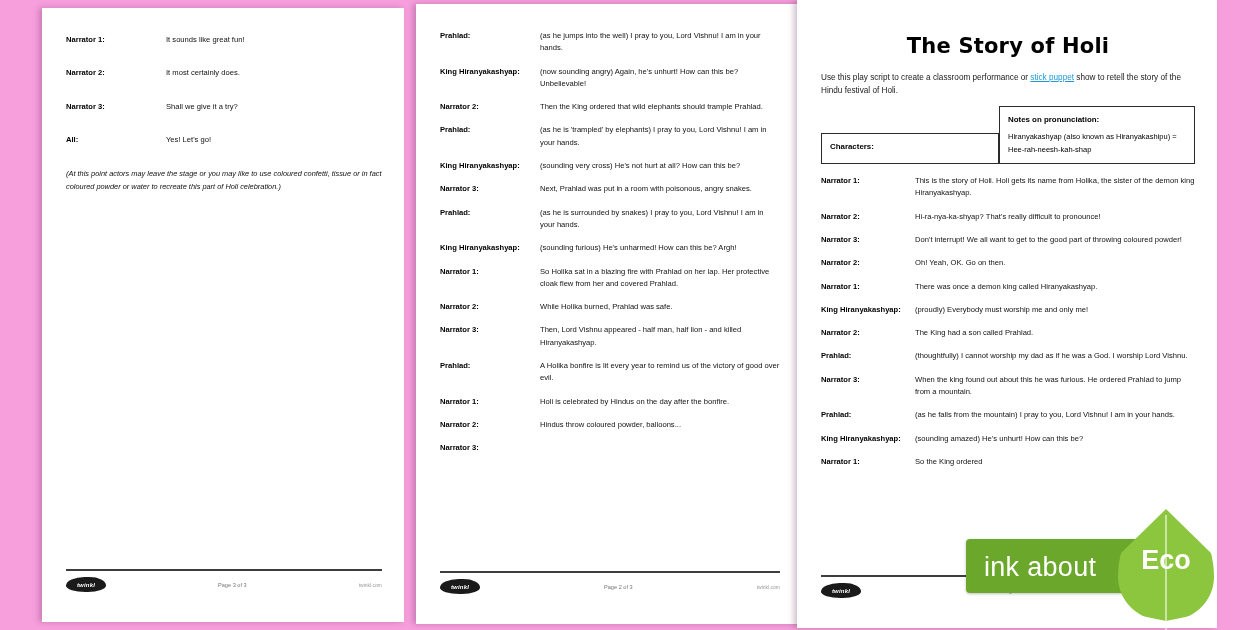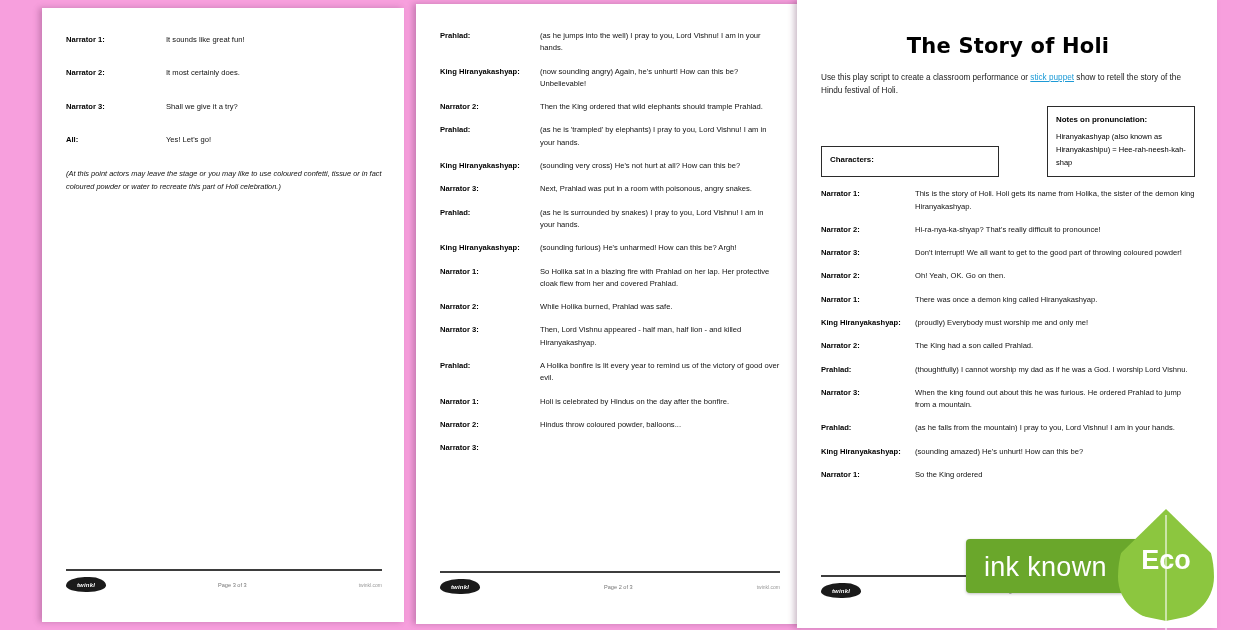--- a/index.html
+++ b/index.html
@@ -55,21 +55,21 @@
 
   
   .boxrow { display: flex; gap: 0; margin-bottom: 11px; align-items: flex-end; }
   .infobox {
     border: 1px solid #2b2b2b;
     padding: 6px 8px 7px 8px;
     font-size: 7.6px;
     line-height: 1.7;
   }
   #characters-box { width: 178px; }
-  #pronunciation-box { flex: 1; margin-left: 48px; }
+  #pronunciation-box { flex: 1; }
   .box-heading { font-weight: bold; font-size: 7.9px; margin-bottom: 3px; }
   .char-row { display: flex; justify-content: space-between; font-weight: bold; }
   .char-name { }
   .char-part { }
   .pron-text { font-size: 7.5px; line-height: 1.75; }
 
   
   .script { }
   .line {
     display: flex;
@@ -363,21 +363,21 @@
       <div class="logo">
         <span class="logo-text">twinkl</span>
       </div>
       <div class="page-num">Page 1 of 3</div>
       <div class="site-url">twinkl.com</div>
     </div>
   </div>
 
   <div id="eco-badge">
     <div class="eco-bar" style="background: rgb(106, 167, 43);">
-      <span class="eco-bar-label">ink known</span>
+      <span class="eco-bar-label">ink about</span>
     </div>
     <div class="eco-leaf">
       <div class="eco-leaf-shape" style="background: rgb(140, 198, 63);"></div>
       <div class="eco-leaf-vein"></div>
       <div class="eco-leaf-label">Eco</div>
     </div>
   </div>
 
 </div>
 

